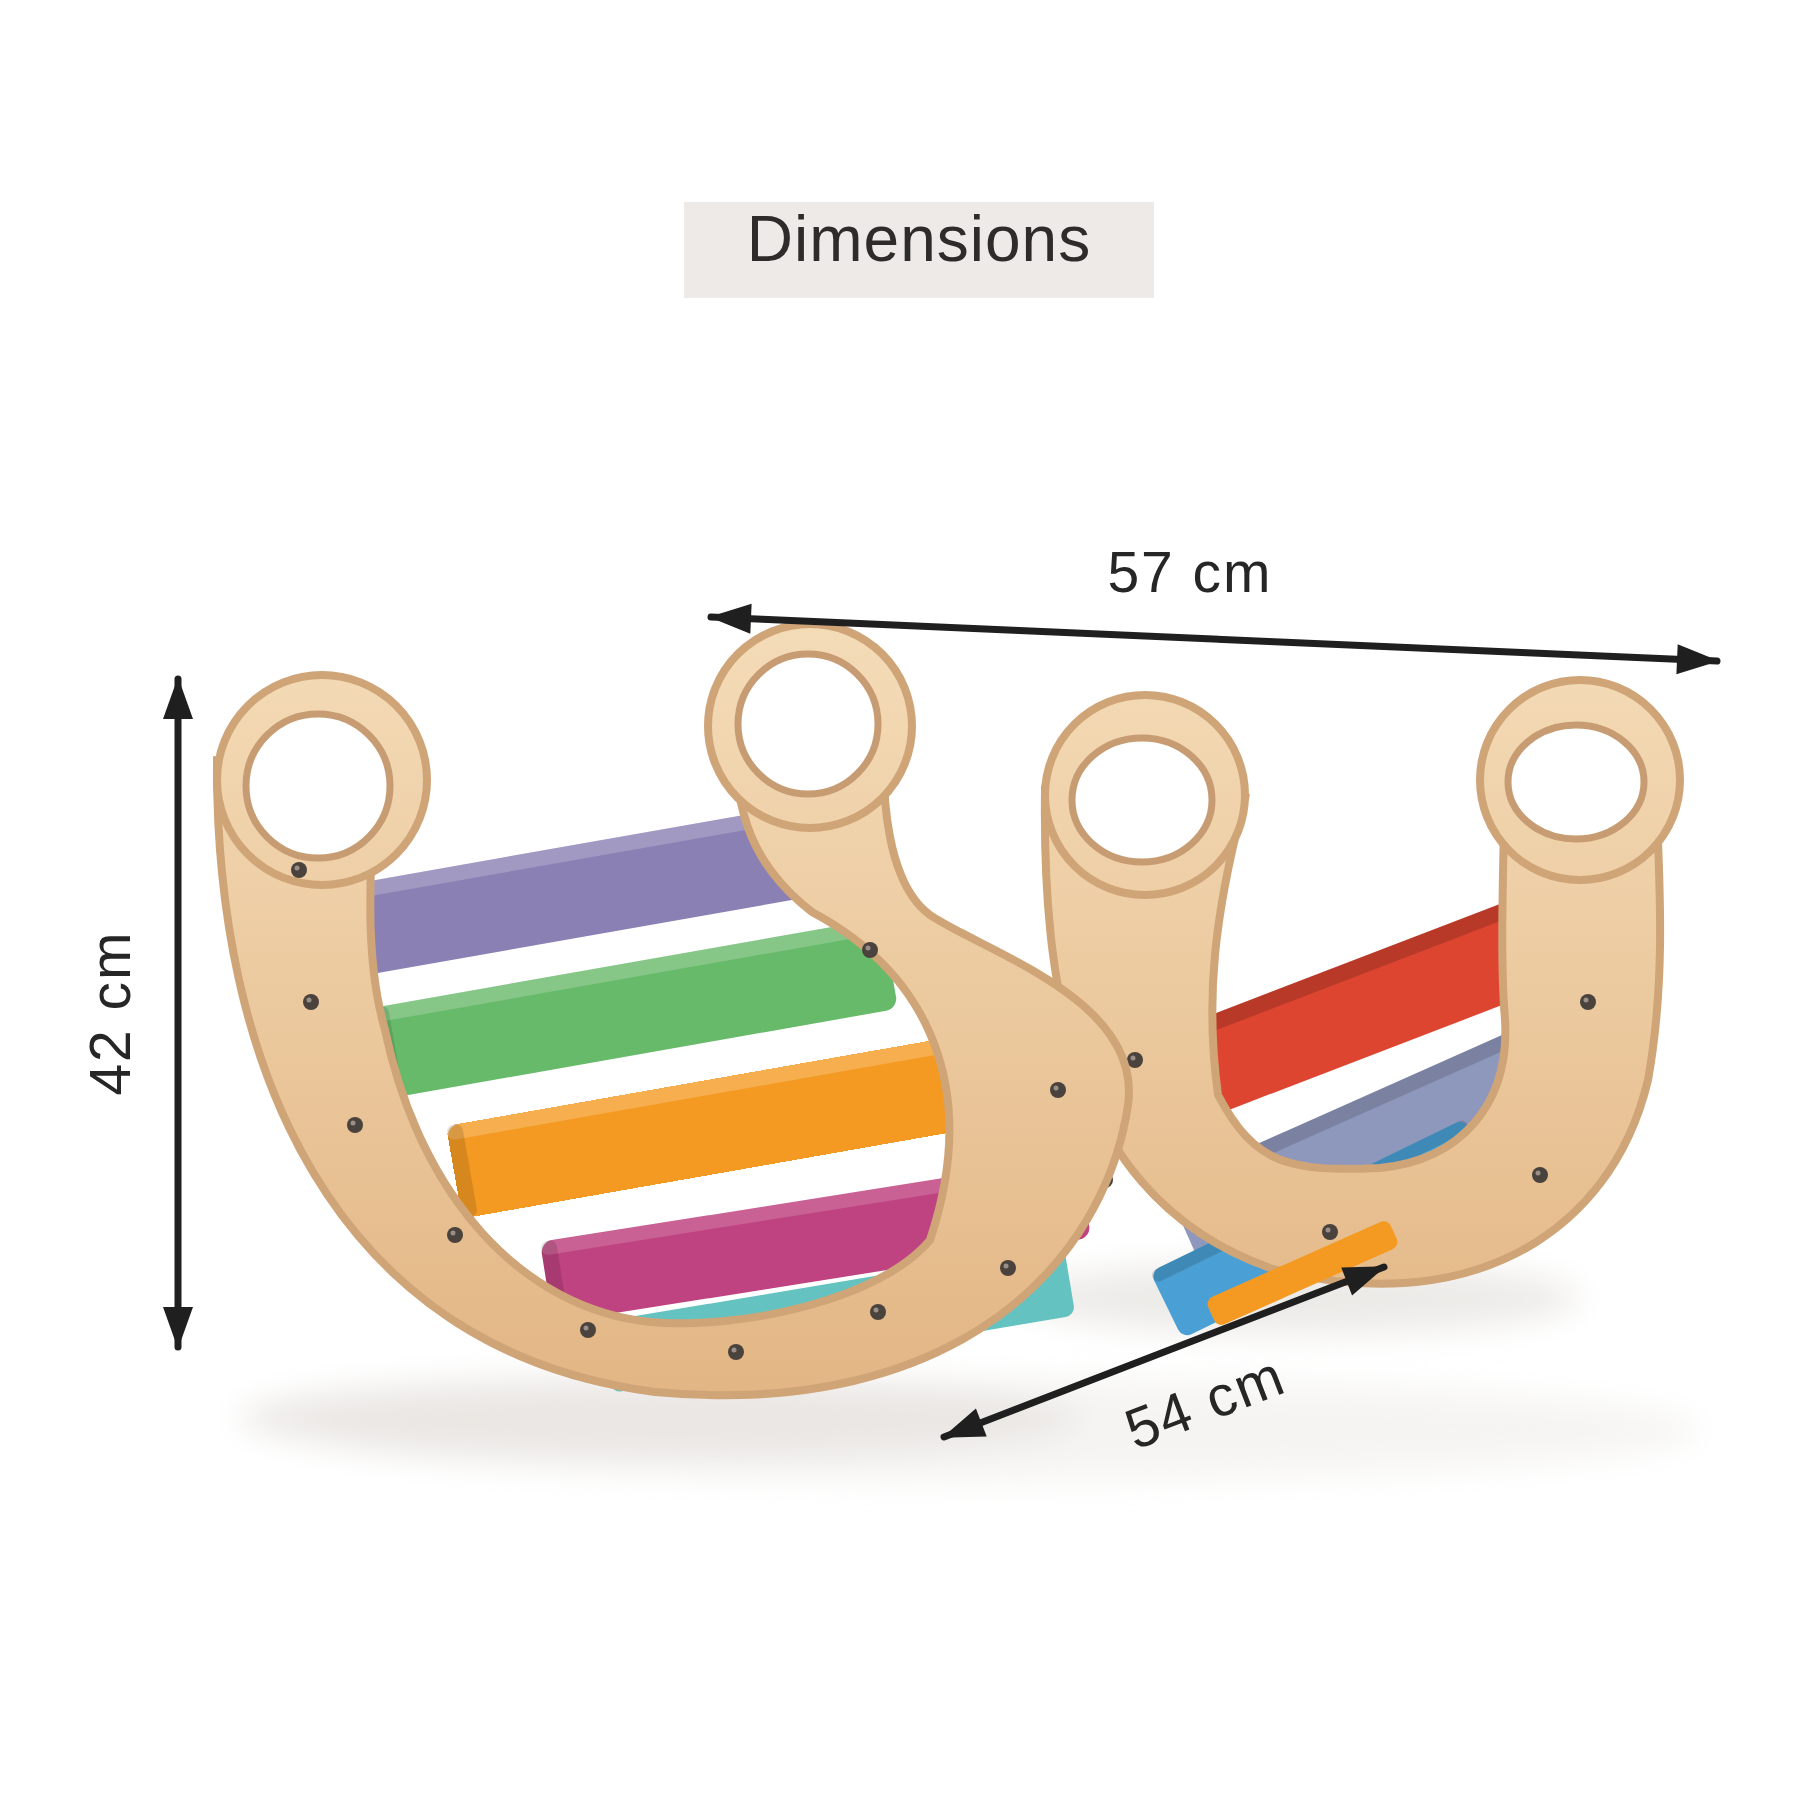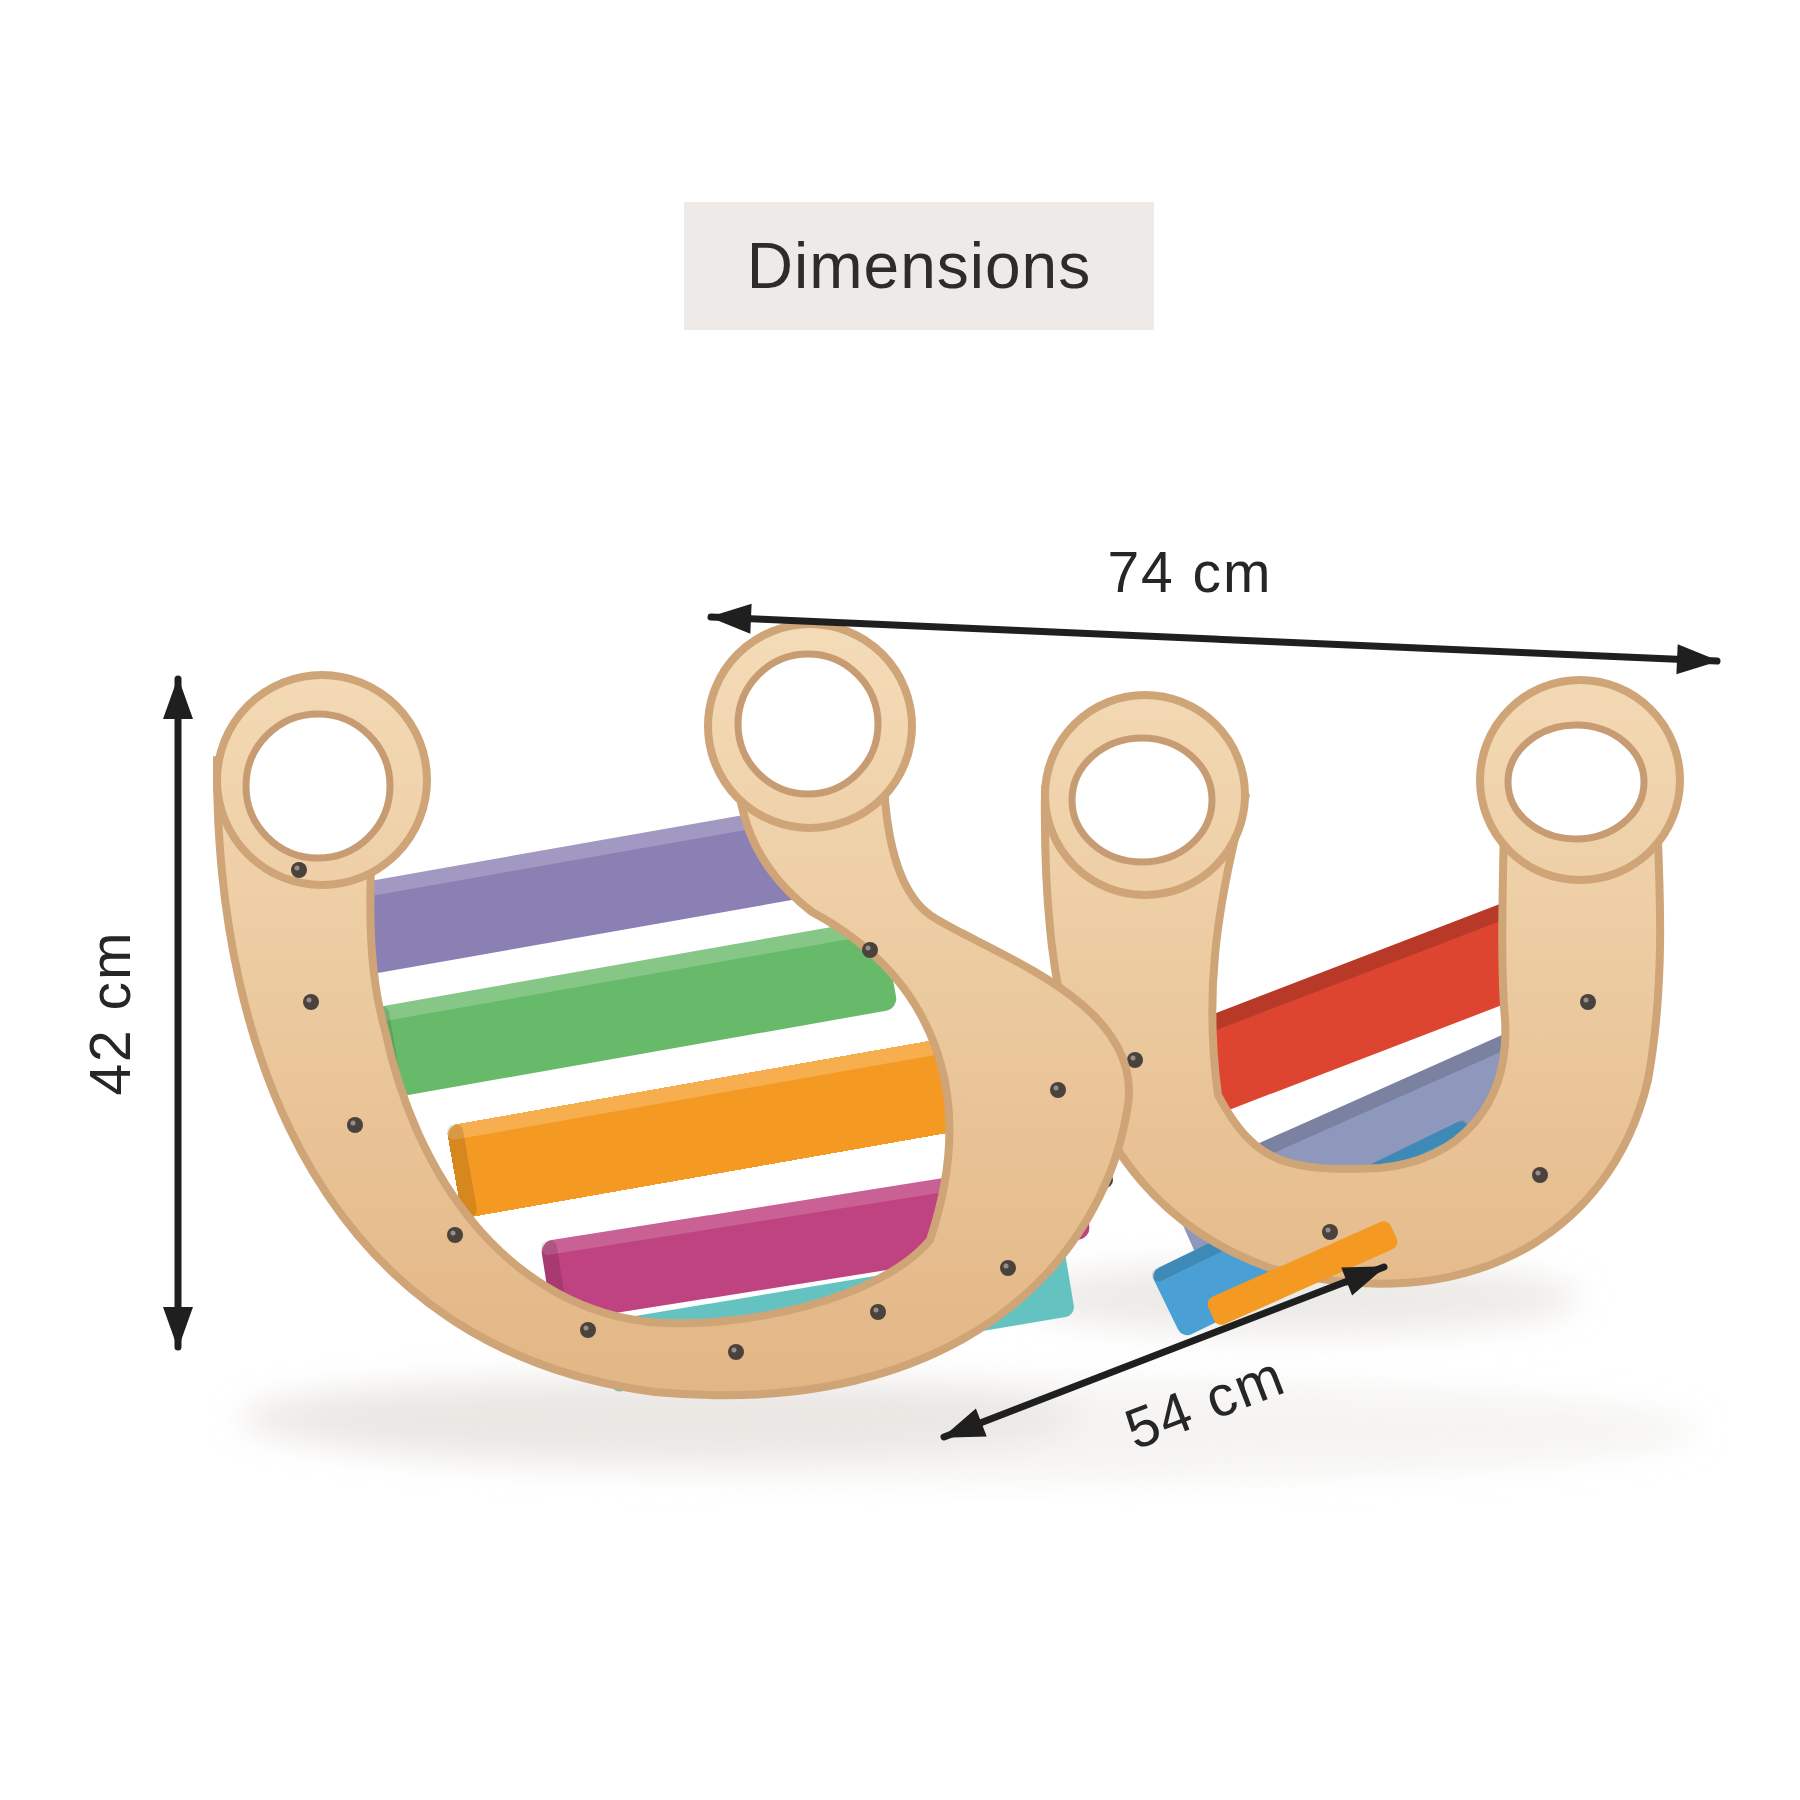--- a/index.html
+++ b/index.html
@@ -5,23 +5,23 @@
   html,body{margin:0;padding:0;background:#ffffff;}
   #stage{
     position:relative;
     width:1800px;height:1800px;
     background:#ffffff;
     overflow:hidden;
     font-family:"Liberation Sans", sans-serif;
   }
   #scene{position:absolute;left:0;top:0;width:1800px;height:1800px;}
   .title-badge{
-    position:absolute;left:684px;top:202px;width:470px;height:128px;
+    position:absolute;left:684px;top:202px;width:470px;height:96px;
     background:#edeae7;
-    display:flex;align-items:center;justify-content:center;
+    display:flex;justify-content:center;
   }
   .title-badge span{
     font-size:64px;color:#2e2c2a;letter-spacing:1px;font-weight:400;
   }
   .dim-label{
     position:absolute;
     font-size:57px;color:#262626;letter-spacing:2px;white-space:nowrap;
     transform:translate(-50%,-50%);
   }
   #dim-width-label{left:1190px;top:572px;}
@@ -217,17 +217,17 @@
       <g transform="translate(1384,1267) rotate(-21.1)">
         <path d="M2,0 L-40,-15 L-40,15 Z" stroke="none" fill="#1f1f1f"></path>
       </g>
     </g>
   </svg>
 
   <div class="title-badge">
     <span>Dimensions</span>
   </div>
 
-  <div class="dim-label" id="dim-width-label">74 cm</div>
+  <div class="dim-label" id="dim-width-label">57 cm</div>
   <div class="dim-label" id="dim-height-label">42 cm</div>
   <div class="dim-label" id="dim-depth-label">54 cm</div>
 
 </div>
 
 </body></html>

